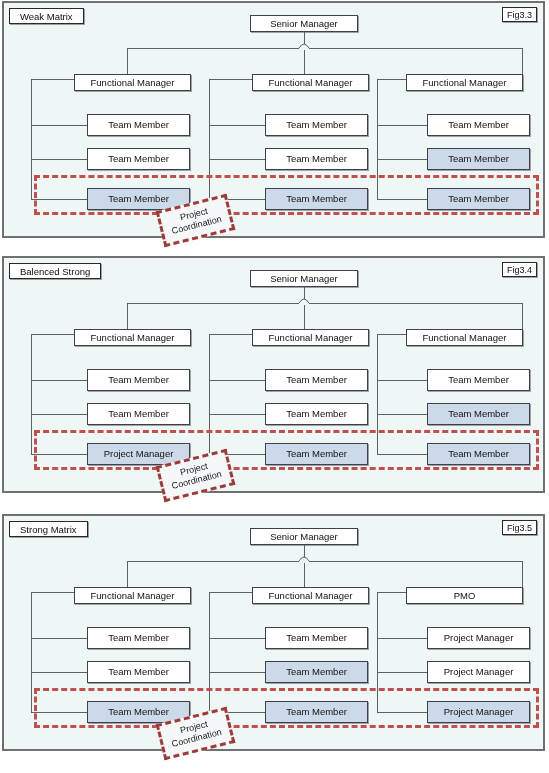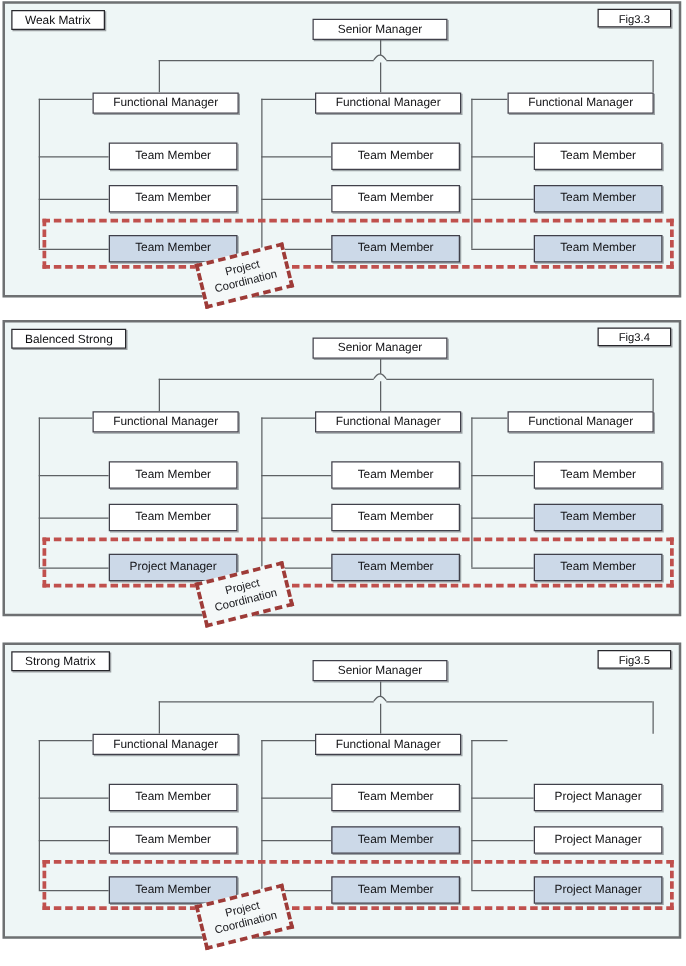--- a/index.html
+++ b/index.html
@@ -66,21 +66,21 @@
     box-shadow: 1px 1px 0 rgba(120,124,128,0.7);
     font-size: 9.5px;
     color: #0d0d10;
     display: flex;
     align-items: center;
     justify-content: center;
     white-space: nowrap;
     z-index: 8;
   }
   .tag-title { left: 5px; top: 5px; height: 16px; padding: 0 10px; }
-  .tag-fig   { right: 6px; top: 4px; height: 15px; padding: 0 16px; font-size: 9px; }
+  .tag-fig   { right: 6px; top: 4px; height: 15px; padding: 0 4px; font-size: 9px; }
 
   
   .ln {
     position: absolute;
     background: #5d6164;
     z-index: 2;
   }
   .ln.h { height: 1px; }
   .ln.v { width: 1px; }
 
@@ -240,20 +240,21 @@
         <div class="ln h" style="left: 27px; top: 196px; width: 56px;"></div>
         <div class="node" style="left: 248px; top: 71px; width: 117px; height: 17px;">Functional Manager</div>
         <div class="ln h" style="left: 205px; top: 76px; width: 43px;"></div>
         <div class="ln v" style="left: 205px; top: 76px; height: 120px;"></div>
         <div class="node" style="left: 261px; top: 111px; width: 103px; height: 22px;">Team Member</div>
         <div class="ln h" style="left: 205px; top: 122px; width: 56px;"></div>
         <div class="node hl" style="left: 261px; top: 145px; width: 103px; height: 22px;">Team Member</div>
         <div class="ln h" style="left: 205px; top: 156px; width: 56px;"></div>
         <div class="node hl" style="left: 261px; top: 185px; width: 103px; height: 22px;">Team Member</div>
         <div class="ln h" style="left: 205px; top: 196px; width: 56px;"></div>
+        <div class="node" style="left: 402px; top: 71px; width: 117px; height: 17px;">PMO</div>
         <div class="ln h" style="left: 373px; top: 76px; width: 29px;"></div>
         <div class="ln v" style="left: 373px; top: 76px; height: 120px;"></div>
         <div class="node" style="left: 423px; top: 111px; width: 103px; height: 22px;">Project Manager</div>
         <div class="ln h" style="left: 373px; top: 122px; width: 50px;"></div>
         <div class="node" style="left: 423px; top: 145px; width: 103px; height: 22px;">Project Manager</div>
         <div class="ln h" style="left: 373px; top: 156px; width: 50px;"></div>
         <div class="node hl" style="left: 423px; top: 185px; width: 103px; height: 22px;">Project Manager</div>
         <div class="ln h" style="left: 373px; top: 196px; width: 50px;"></div>
         <div class="coord-rect" style="left: 30px; top: 172px; width: 505px; height: 40px;"></div>
         <div class="coord-label" style="left: 155px; top: 199px;">

